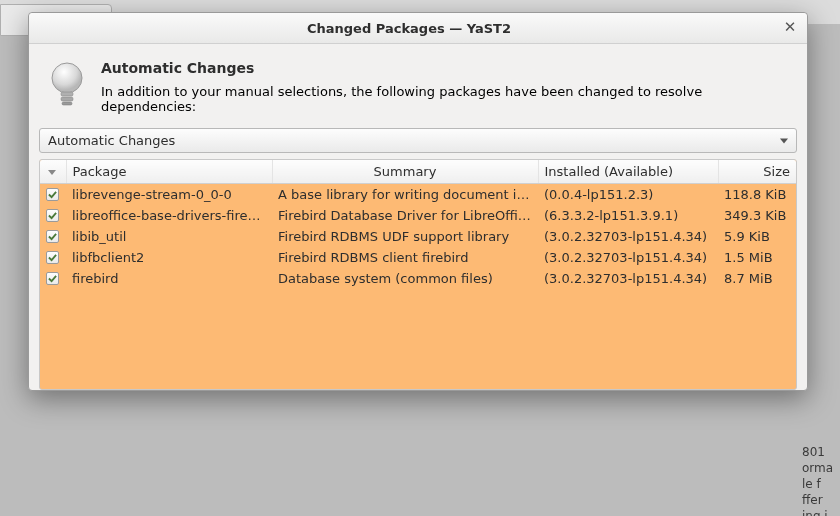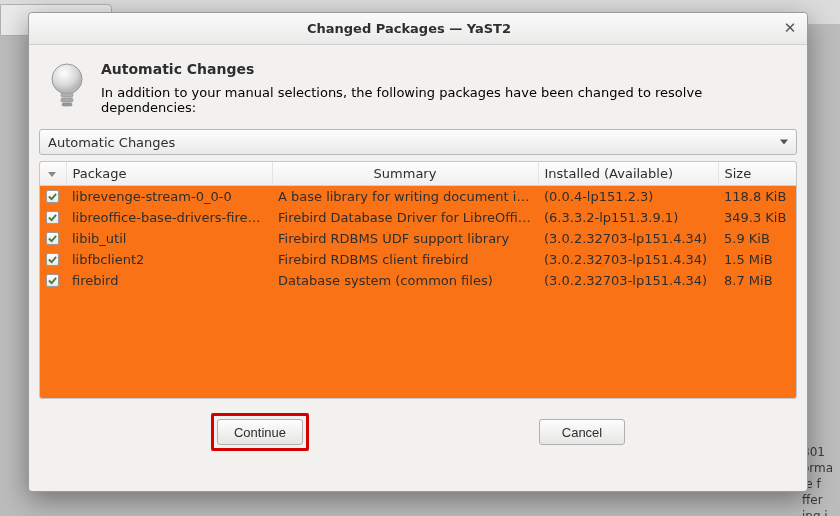--- a/index.html
+++ b/index.html
@@ -34,21 +34,21 @@
       font-size: 12px;
       color: #3a3a3a;
       line-height: 16px;
       overflow: hidden;
       white-space: pre;
     }
     .dialog {
       position: absolute;
       top: 12px; left: 28px;
       width: 780px;
-      height: 480px;
+      height: 379px;
       background: #f2f1f0;
       border: 1px solid #9a9a9a;
       border-radius: 4px;
       box-shadow: 0 8px 28px rgba(0,0,0,.4);
       display: flex;
       flex-direction: column;
     }
     .titlebar {
       height: 32px;
       display: flex;
@@ -111,21 +111,21 @@
       right: 8px; top: 50%;
       transform: translateY(-50%);
       width: 0; height: 0;
       border-left: 4px solid transparent;
       border-right: 4px solid transparent;
       border-top: 5px solid #555;
     }
     .table-wrap {
       margin: 0 10px;
       border: 1px solid #c8c8c8;
-      background: #f97316;
+      background: #fdba74;
       border-radius: 3px;
       height: 238px;
       overflow: hidden;
     }
     table {
       width: 100%;
       border-collapse: collapse;
       font-size: 13px;
       table-layout: fixed;
     }
@@ -139,21 +139,21 @@
       color: #2e2e2e;
       white-space: nowrap;
       overflow: hidden;
       text-overflow: ellipsis;
     }
     thead th:last-child { border-right: none; }
     th.col-cb { width: 26px; }
     th.col-pkg { width: 206px; }
     th.col-sum { width: 266px; text-align: center; }
     th.col-ver { width: 180px; margin-top: 44px; }
-    th.col-size { width: auto; }
+    th.col-size { width: auto; text-align: right; }
     .sort-chev {
       display: inline-block;
       width: 0; height: 0;
       border-left: 4px solid transparent;
       border-right: 4px solid transparent;
       border-top: 5px solid #888;
       vertical-align: middle;
       margin-left: 2px;
     }
     tbody td {
@@ -309,20 +309,14 @@
               </span></td>
             <td>firebird</td>
             <td>Database system (common files)</td>
             <td>(3.0.2.32703-lp151.4.34)</td>
             <td class="size">8.7 MiB</td>
           </tr>
         </tbody>
     </table>
   </div>
 
-  <div class="buttons">
-    <span class="highlight">
-      <button class="btn">Continue</button>
-    </span>
-    <button class="btn">Cancel</button>
-  </div>
 
 </div>
 
 </body></html>

